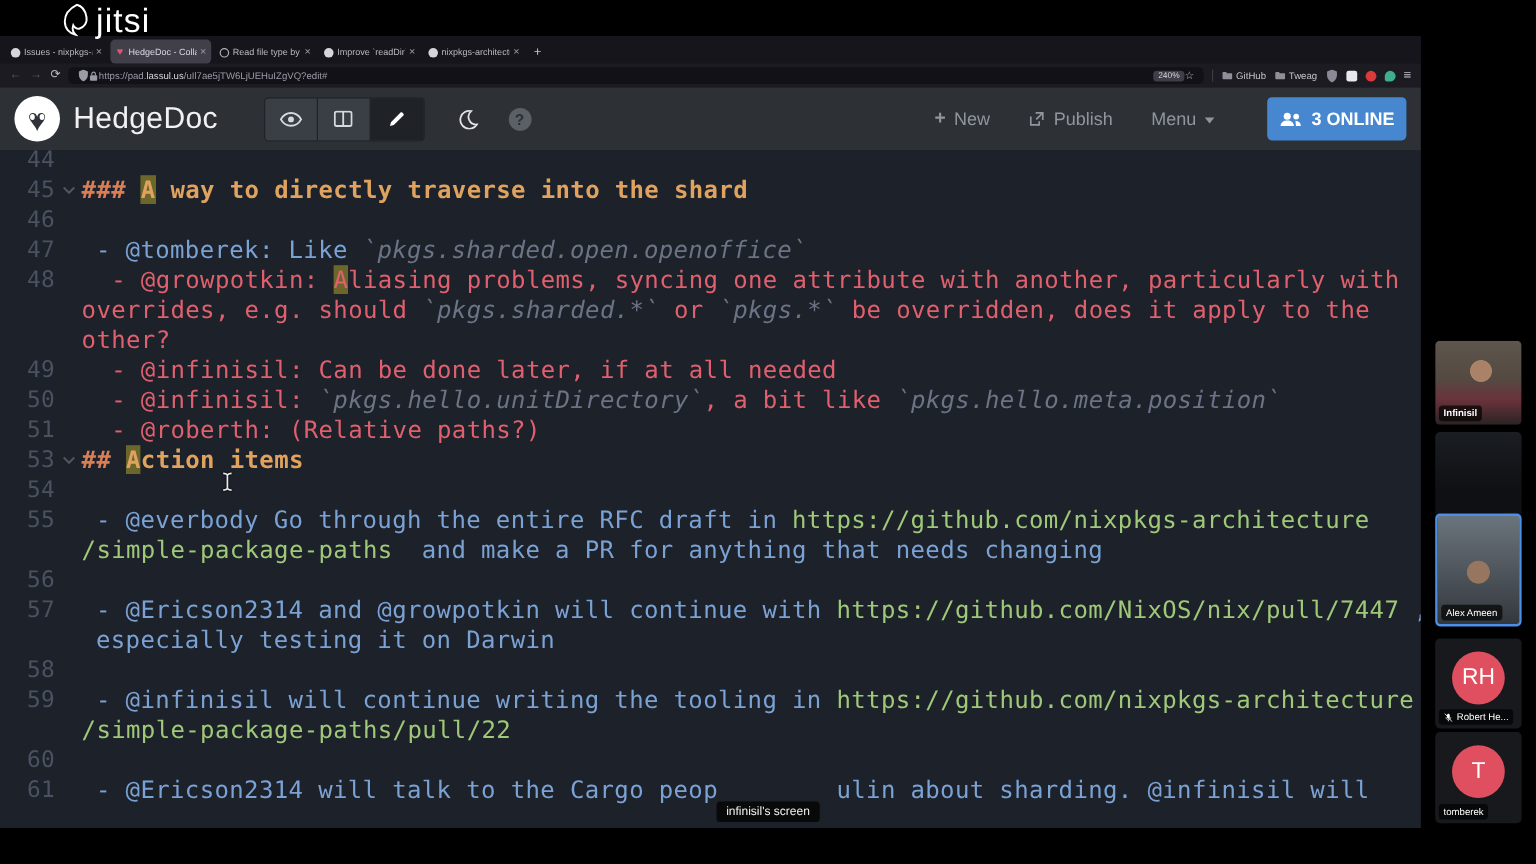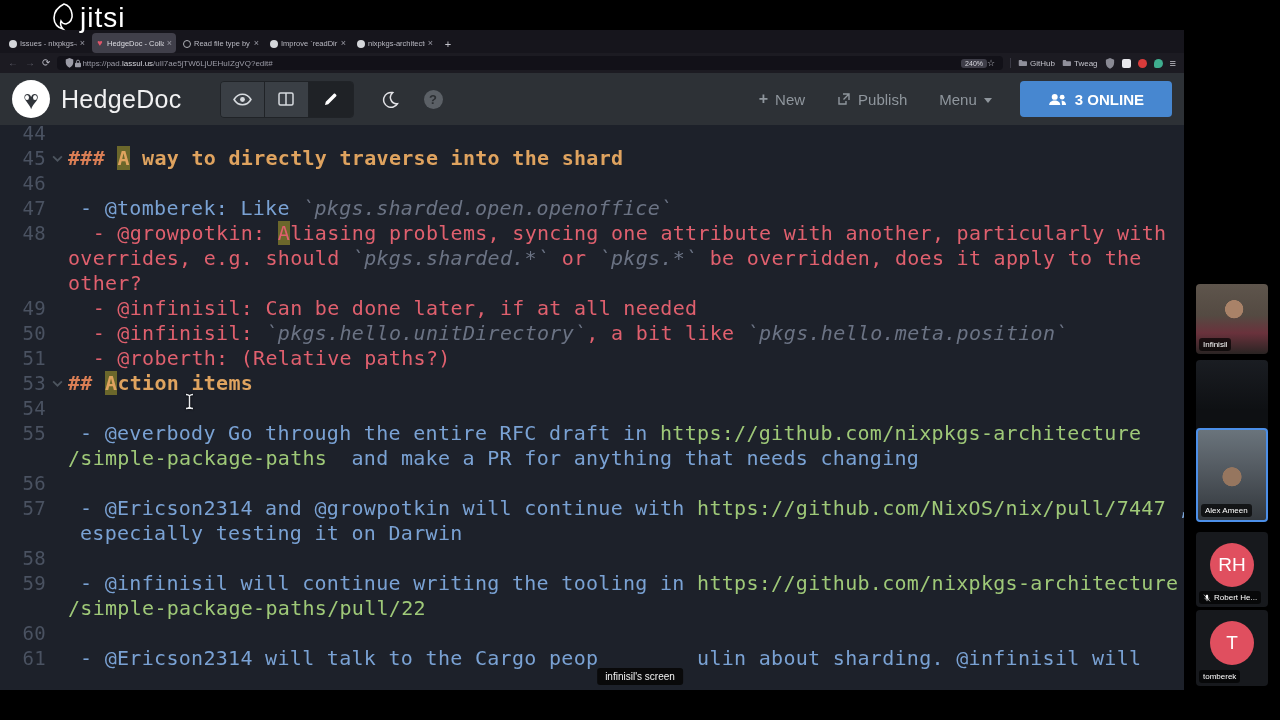--- a/index.html
+++ b/index.html
@@ -66,22 +66,22 @@
   .vbtn.activeview{background:#1f2226;}
   .moonbtn{margin-left:22px;width:30px;display:flex;justify-content:center;}
   .helpbtn{margin-left:18px;width:19px;height:19px;border-radius:50%;background:#5b6066;
            color:#2b2e32;font-weight:bold;font-size:13px;display:flex;align-items:center;
            justify-content:center;}
   .navspacer{flex:1;}
   .navlink{color:#8f969d;font-size:15px;display:flex;gap:7px;align-items:center;margin-left:32px;}
   .plus{font-weight:bold;font-size:16px;line-height:1;}
   .caret{width:0;height:0;border-left:4px solid transparent;border-right:4px solid transparent;
          border-top:5px solid #8f969d;margin-top:2px;}
-  .online{margin-left:28px;background:var(--online-blue);color:#fff;font-weight:bold;
-          font-size:15px;height:36px;padding:0 28px;border-radius:4px;display:flex;
+  .online{margin-left:44px;background:var(--online-blue);color:#fff;font-weight:bold;
+          font-size:15px;height:36px;padding:0 10px;border-radius:4px;display:flex;
           align-items:center;gap:8px;}
 
   
   .editor{position:relative;height:565px;background:var(--editor-bg);overflow:hidden;}
   .erows{margin-top:-4px;}
   .erow{height:25px;display:flex;align-items:center;white-space:pre;
         font-family:"DejaVu Sans Mono",monospace;font-size:20px;line-height:25px;
         letter-spacing:.3px;}
   .ln{width:46px;flex:none;text-align:right;color:var(--gutter);font-size:19px;}
   .ln.act{color:var(--gutter-active);}
@@ -96,21 +96,21 @@
   .hl{background:var(--hl-bg);}
   .cursor{display:inline-block;width:13px;height:21px;background:var(--cursor-blue);
           vertical-align:middle;}
   .ibeam{position:absolute;left:184px;top:268px;filter:drop-shadow(0 0 1px #000);}
 
   
   .tile{position:absolute;left:1196px;width:72px;border-radius:4px;background:#17191d;
         overflow:hidden;box-sizing:border-box;}
   .tile.infinisil{top:284px;height:70px;background:
       radial-gradient(circle at 53% 36%,#a98268 0 15%,rgba(0,0,0,0) 16%),
-      linear-gradient(180deg,#5e554c 0%,#544a42 45%,#6a323c 70%,#2a2423 100%);}
+      linear-gradient(180deg,#5e554c 0%,#544a42 45%,#6a323c 70%,#2a2423 100%); font-weight: bold;}
   .tile.share{top:360px;height:84px;background:linear-gradient(180deg,#1a1d22,#0e1013 60%);}
   .tile.alex{top:428px;height:94px;border:2px solid var(--tile-border-blue);background:
       radial-gradient(circle at 50% 52%,#96765f 0 16%,rgba(0,0,0,0) 17%),
       linear-gradient(180deg,#6a747c 0%,#555c63 40%,#33383d 100%);}
   .tile.robert{top:532px;height:75px;}
   .tile.tomberek{top:610px;height:76px;}
   .pav{position:absolute;left:50%;top:44%;transform:translate(-50%,-50%);width:44px;height:44px;
        border-radius:50%;background:var(--avatar-pink);color:#fff;font-size:19px;
        display:flex;align-items:center;justify-content:center;}
   .plabel{position:absolute;left:3px;bottom:3px;max-width:63px;background:rgba(0,0,0,.68);

